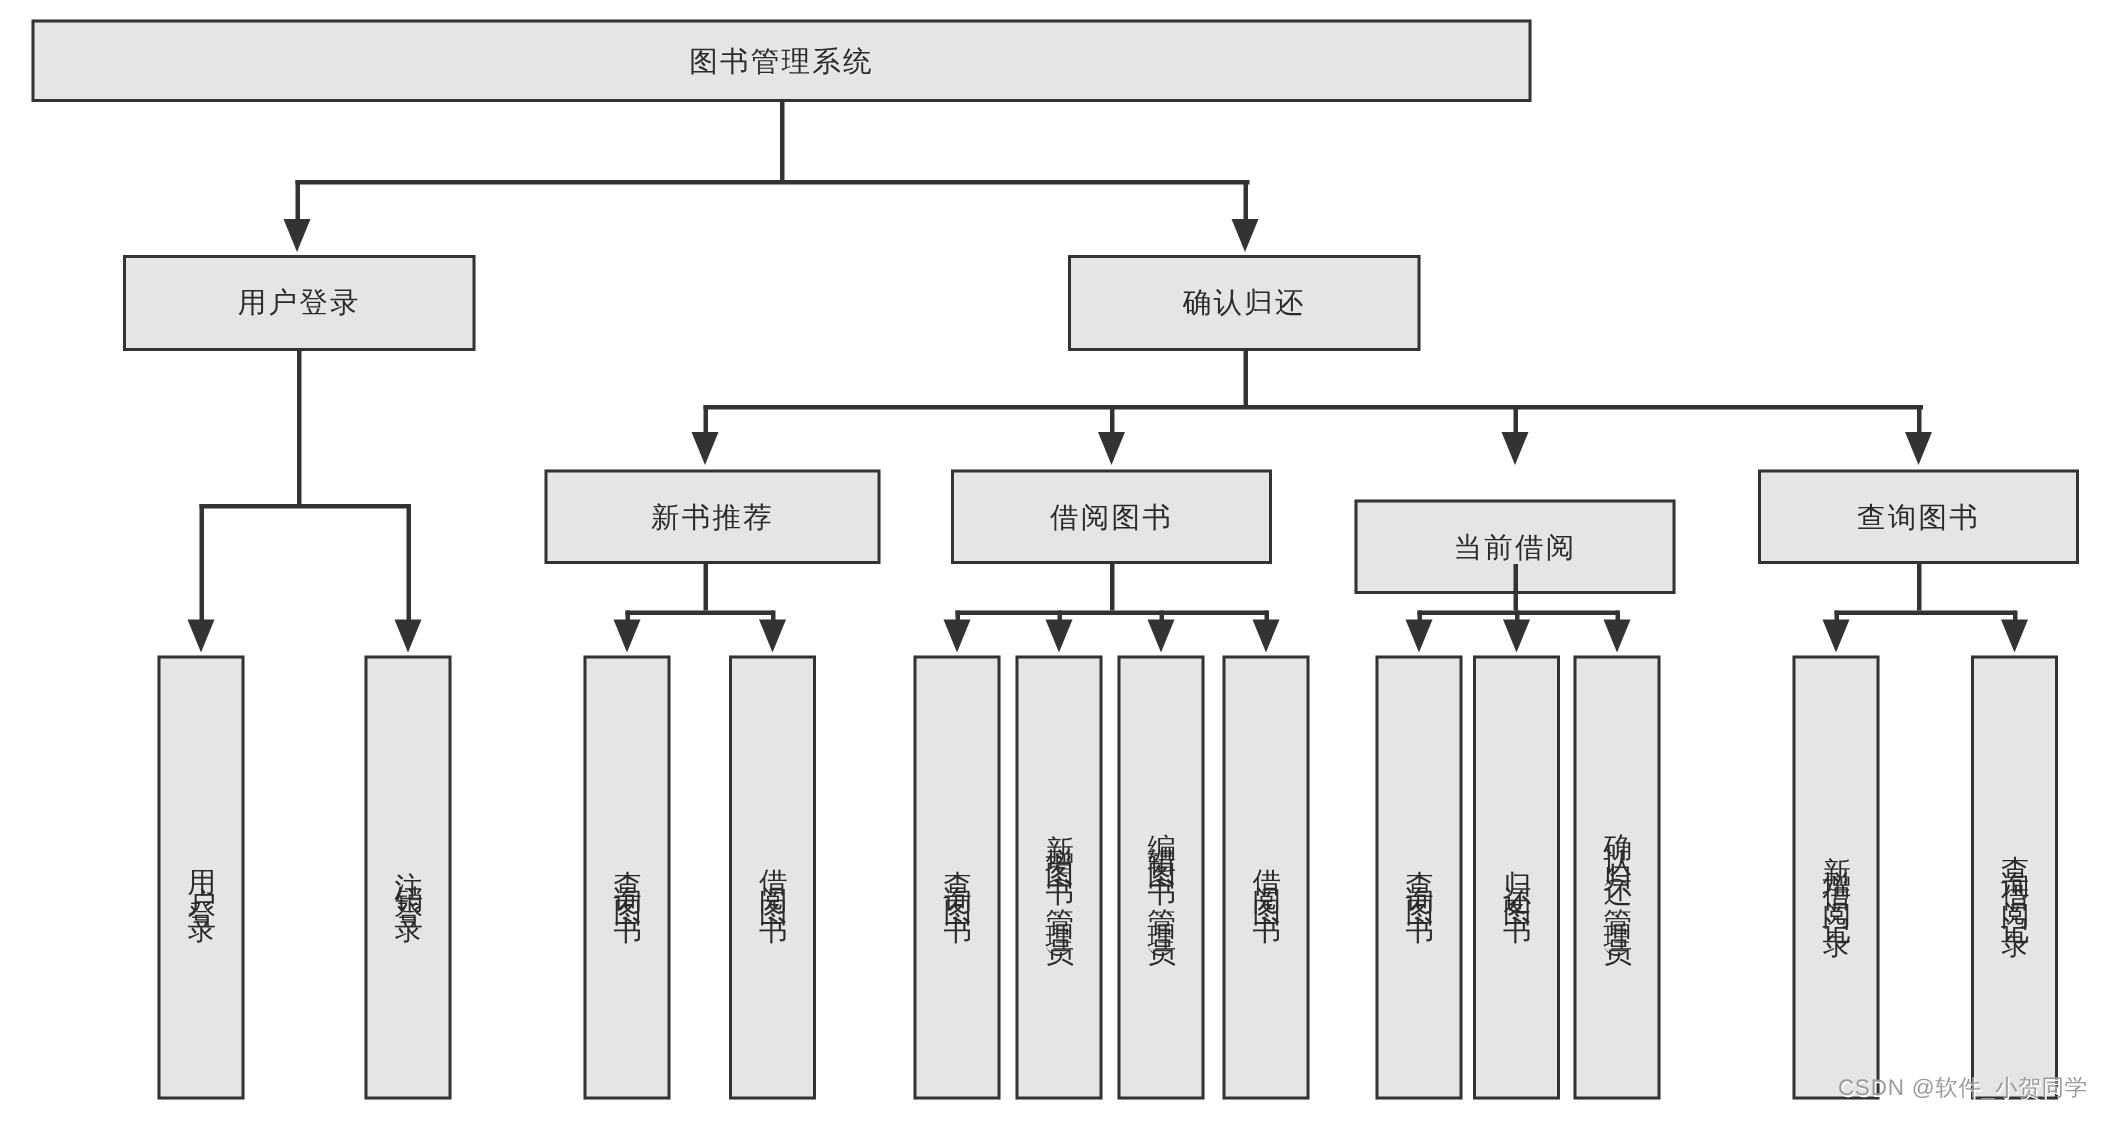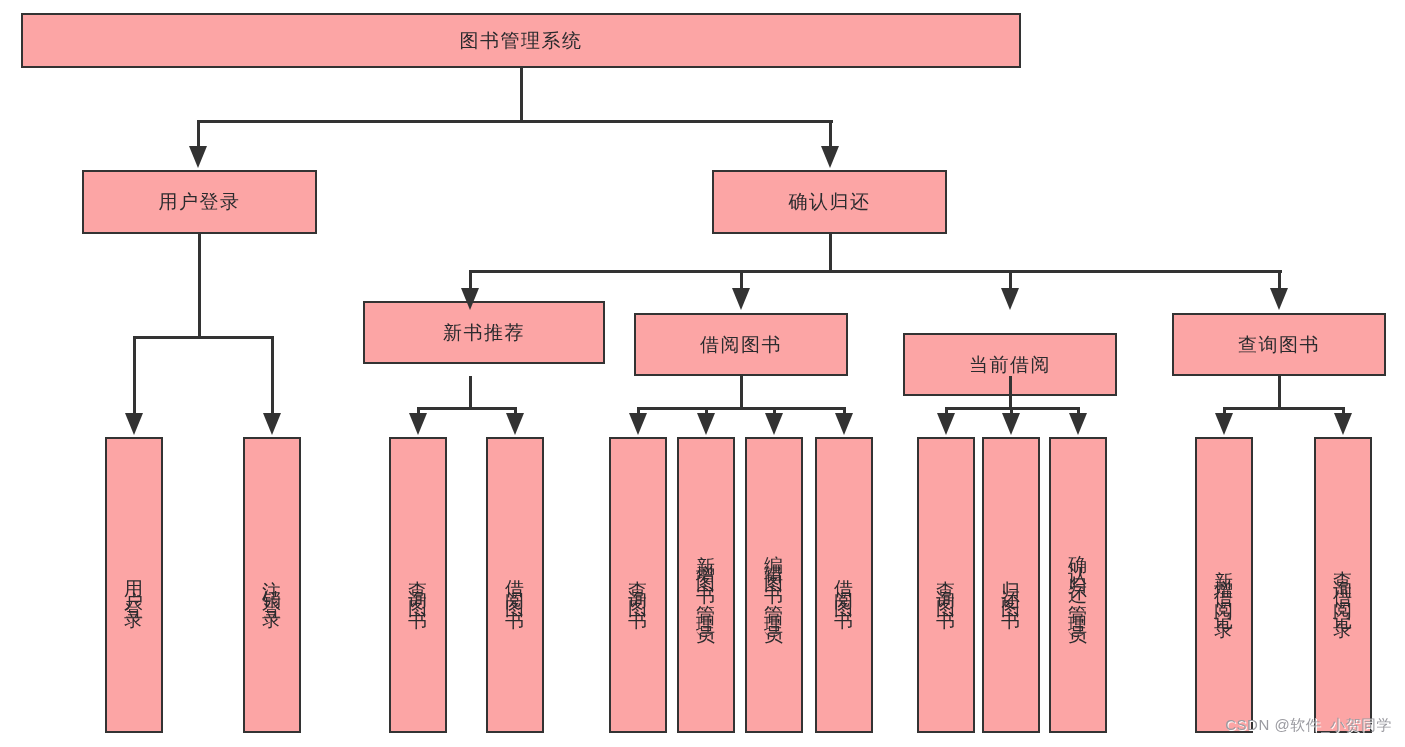--- a/index.html
+++ b/index.html
@@ -1,21 +1,21 @@
 <!DOCTYPE html>
 <html><head>
 <meta charset="utf-8">
 <style>
   html,body{margin:0;padding:0;background:#fff;}
   #canvas{
     position:relative;width:1405px;height:747px;background:#ffffff;overflow:hidden;
     font-family:"Liberation Sans","DejaVu Sans",sans-serif;
   }
   .box{
-    position:absolute;box-sizing:border-box;border:2px solid #333333;background:#fca5a5;
+    position:absolute;box-sizing:border-box;border:2px solid #333333;background:#e5e5e5;
     display:flex;align-items:center;justify-content:center;
     color:#2b2b2e;font-size:19px;
   }
   .box .lbl{letter-spacing:1.5px;white-space:nowrap;}
   .leaf .lbl{
     writing-mode:vertical-lr;text-orientation:mixed;
     letter-spacing:10px;line-height:1;white-space:normal;
   }
   .vl{position:absolute;width:3px;background:#333333;}
   .hl{position:absolute;height:3px;background:#333333;}
@@ -40,21 +40,21 @@
   </div>
 
   <div class="box" style="left:82px;top:170px;width:235px;height:64px;">
     <span class="lbl">用户登录</span>
   </div>
 
   <div class="box" style="left:712px;top:170px;width:235px;height:64px;">
     <span class="lbl">确认归还</span>
   </div>
 
-  <div class="box" style="left:363px;top:301px;width:242px;height:63px;">
+  <div class="box" style="left:363px;top:313px;width:224px;height:63px;">
     <span class="lbl">新书推荐</span>
   </div>
 
   <div class="box" style="left:634px;top:313px;width:214px;height:63px;">
     <span class="lbl">借阅图书</span>
   </div>
 
   <div class="box" style="left:903px;top:313px;width:214px;height:63px;margin-top:20px;">
     <span class="lbl">当前借阅</span>
   </div>

